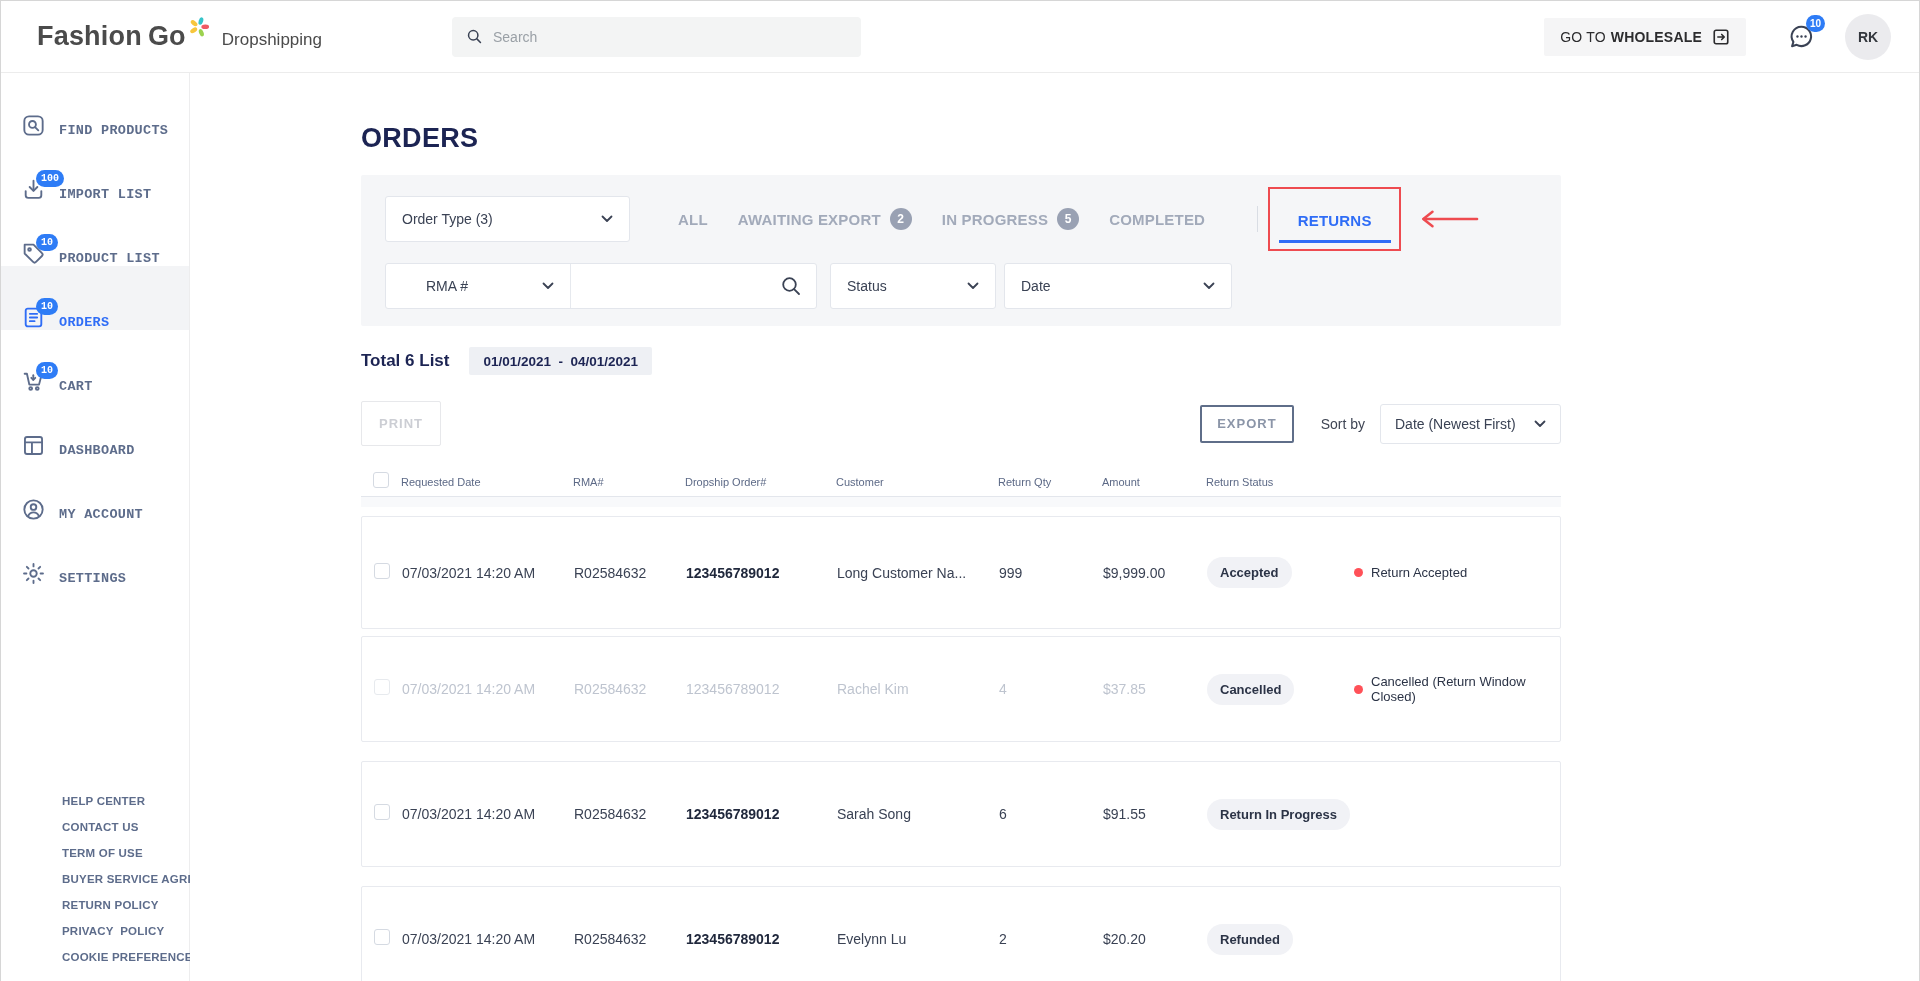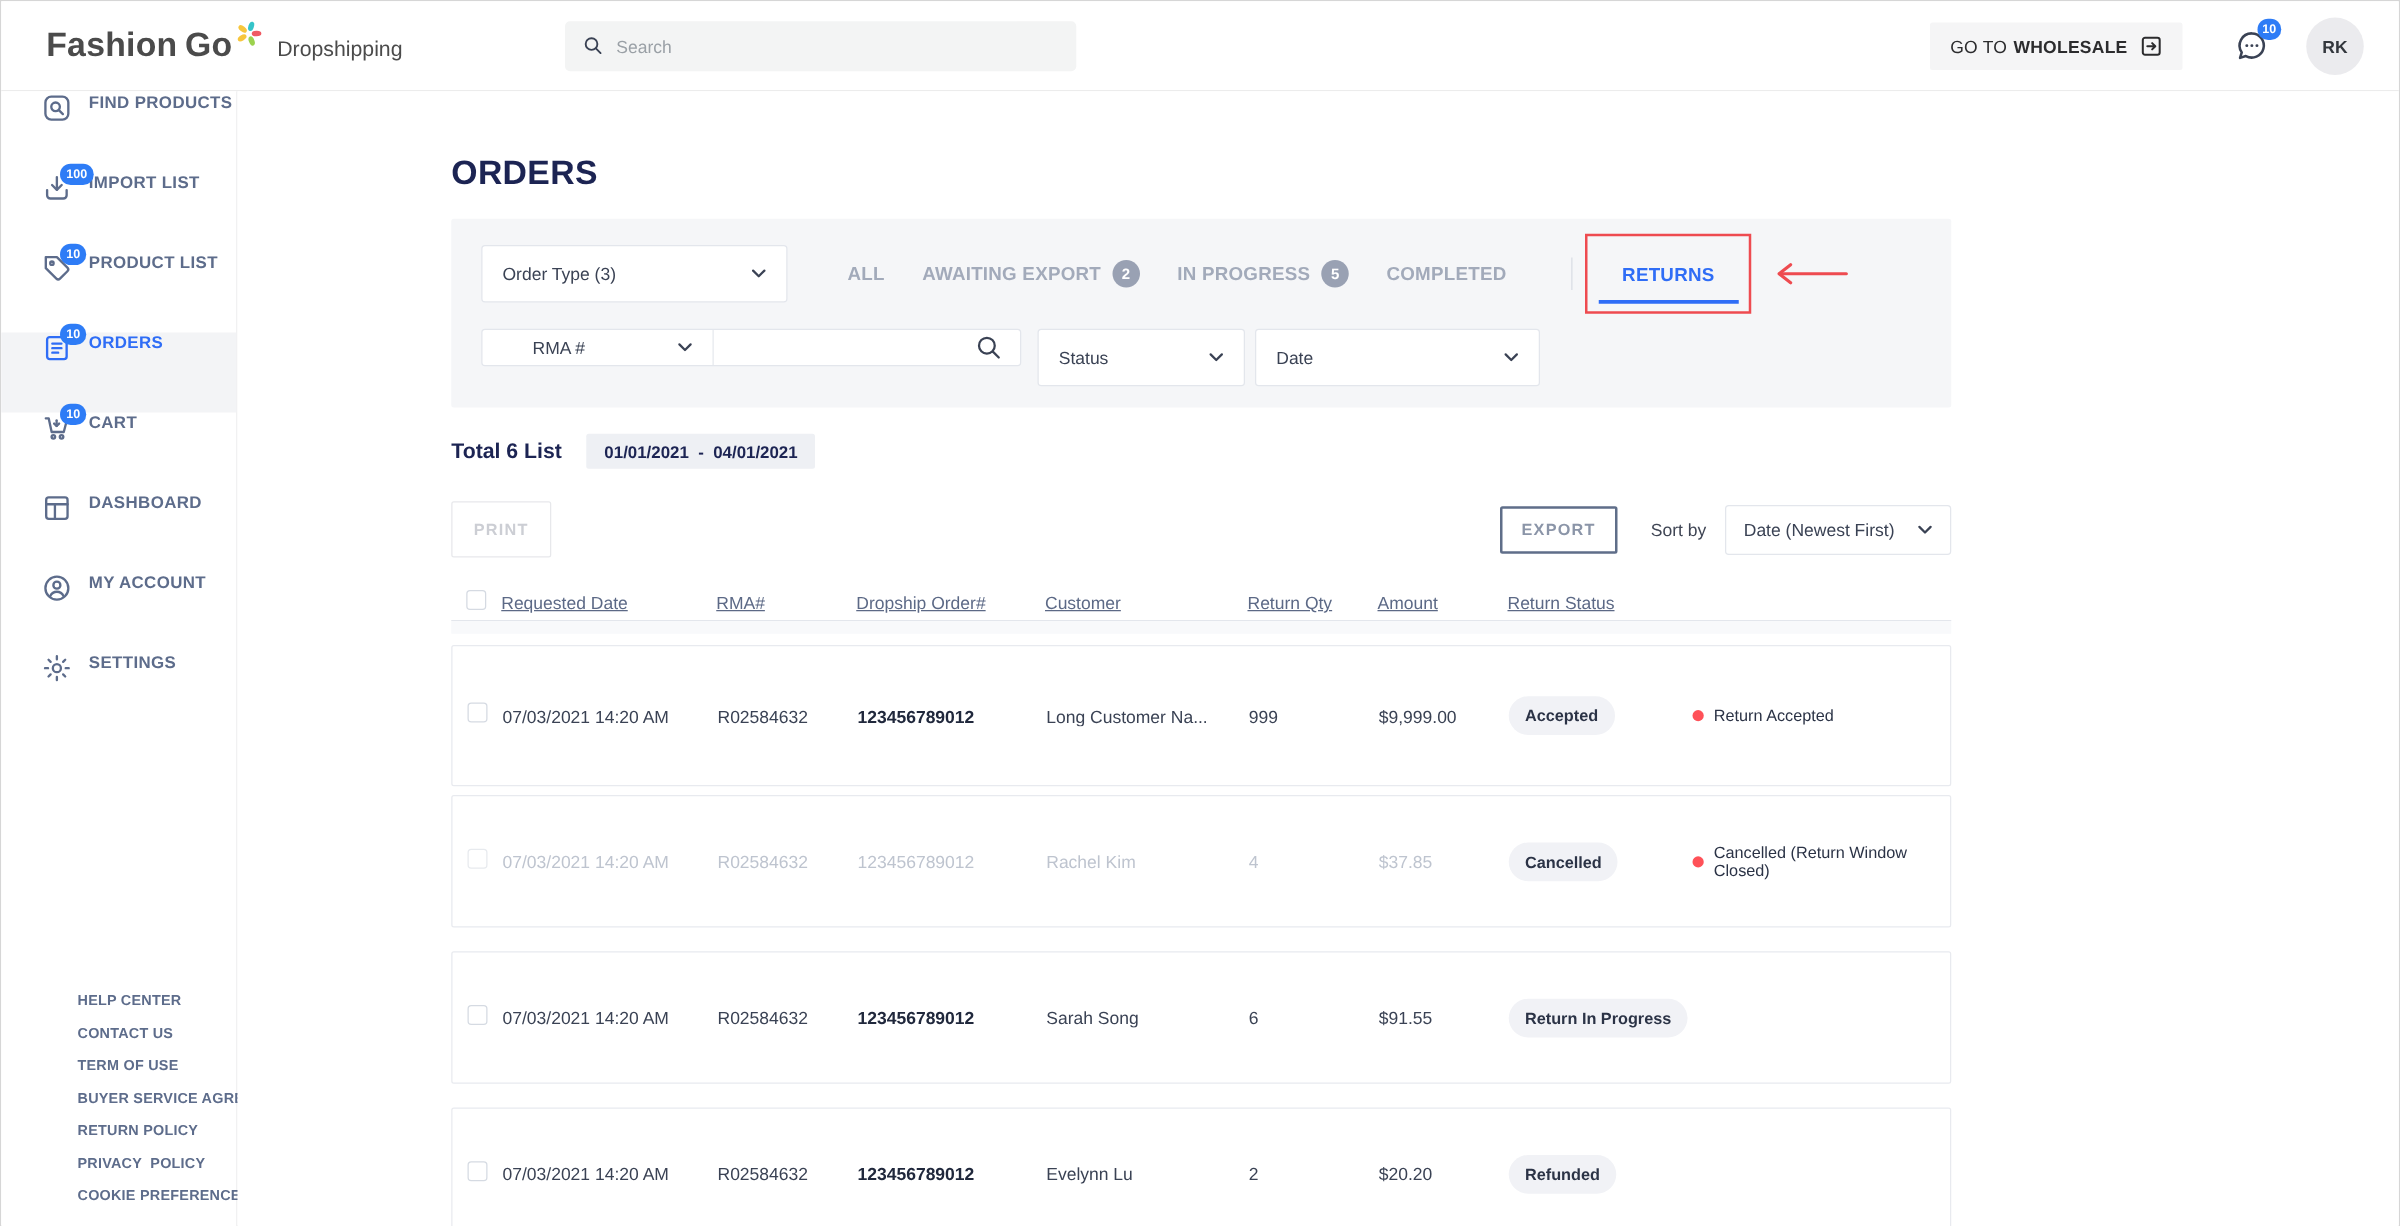--- a/index.html
+++ b/index.html
@@ -37,21 +37,21 @@
   .count-badge { position: absolute; top: -8px; right: -10px; background: #2e7cf6; color: #fff;
                  font-size: 10px; font-weight: 700; border-radius: 9px; min-width: 17px; height: 17px;
                  display: flex; align-items: center; justify-content: center; padding: 0 4px; }
   .avatar { width: 46px; height: 46px; border-radius: 50%; background: #ebebee; margin-left: 30px;
             display: flex; align-items: center; justify-content: center; font-size: 14px;
             font-weight: 700; color: #33373d; cursor: pointer; }
 
   
   .sidebar { border-right: 1px solid #ededee; display: flex; flex-direction: column;
              padding-top: 1px; background: #fff; }
-  .nav-item { height: 64px; display: flex; align-items: flex-start; padding-left: 32px; cursor: pointer; }
+  .nav-item { height: 64px; display: flex; align-items: flex-end; padding-left: 20px; cursor: pointer; font-family: Liberation Mono, monospace; }
   .nav-item.active { background: #f3f4f6; }
   .nav-icon { width: 25px; height: 25px; position: relative; color: #5d6c8b; flex: 0 0 auto; }
   .nav-item.active .nav-icon { color: #2f6df6; }
   .nav-icon svg { width: 25px; height: 25px; display: block; }
   .nav-badge { position: absolute; top: -7px; left: 15px; background: #2e7cf6; color: #fff;
                font-size: 10px; font-weight: 700; border-radius: 9px; min-width: 18px; height: 17px;
                display: flex; align-items: center; justify-content: center; padding: 0 5px; }
   .nav-badge:empty { display: none; }
   .nav-label { margin-left: 13px; font-size: 13.5px; font-weight: 700; color: #5d6c8b; letter-spacing: .3px; }
   .nav-item.active .nav-label { color: #2f6df6; }
@@ -85,21 +85,21 @@
 
   .returns-box { width: 133px; height: 64px; border: 2px solid #ee4b50; display: flex;
                  justify-content: center; align-items: center; cursor: pointer; background: transparent; }
   .returns-inner { margin-top: 17px; font-size: 15px; font-weight: 700; color: #2f6df6;
                    letter-spacing: .2px; line-height: 17px; padding: 0 19px 11px;
                    border-bottom: 3px solid #2f6df6; }
   .anno-arrow { margin-left: 16px; }
   .anno-arrow svg { width: 62px; height: 22px; display: block; }
 
   .fp-row2 { margin-top: 12px; display: flex; }
-  .rma-search { width: 432px; height: 30px; background: #fff; border: 1px solid #e3e6ec;
+  .rma-search { width: 432px; height: 46px; background: #fff; border: 1px solid #e3e6ec;
                 border-radius: 3px; display: flex; align-items: center; padding-left: 22px; }
   .rma-select { width: 163px; height: 100%; display: flex; align-items: center;
                 justify-content: space-between; padding: 0 16px 0 18px; cursor: pointer;
                 border-right: 1px solid #e6e9ee; font-size: 14px; color: #3a4254; }
   .rma-input { flex: 1; height: 100%; display: flex; align-items: center; padding: 0 14px; }
   .rma-input input { border: 0; outline: none; background: transparent; width: 100%;
                      font-size: 14px; font-family: inherit; color: #3a4254; }
   .rma-input svg { width: 22px; height: 22px; stroke: #7e8aa0; flex: 0 0 auto; cursor: pointer; }
   .status-select { width: 166px; margin-left: 13px; }
   .date-select { width: 228px; margin-left: 8px; }
@@ -120,21 +120,21 @@
   .export-btn { height: 38px; padding: 0 15px; background: #fff; border: 2px solid #5f6e89;
                 border-radius: 2px; font-size: 13px; font-weight: 700; letter-spacing: 1px;
                 color: #8b95a8; cursor: pointer; font-family: inherit; }
   .sort-label { margin-left: 27px; font-size: 14px; color: #3f4554; }
   .sort-select { width: 181px; height: 40px; margin-left: 15px; padding: 0 14px; }
 
   
   .grid-cols { display: grid; grid-template-columns: 40px 172px 112px 151px 162px 104px 104px 147px 1fr;
                align-items: center; }
   .table-head { margin-top: 22px; height: 29px; border-bottom: 1px solid #e3e6ec; }
-  .th { font-size: 14px; color: #5c6986; text-decoration: underline; }
+  .th { font-size: 11px; color: #5c6986; }
   .table-band { height: 10px; background: #f8f9fb; }
 
   .cb { width: 16px; height: 16px; border: 1px solid #d5dae2; border-radius: 3px; background: #fff;
         display: inline-block; margin-left: 12px; cursor: pointer; }
   .row.muted .cb { border-color: #e7eaee; }
 
   .row { height: 106px; background: #fff; border: 1px solid #e8eaef; border-radius: 2px; }
   .row.first { height: 113px; margin-top: 9px; }
   .row.r2 { margin-top: 7px; }
   .row.r3, .row.r4 { margin-top: 19px; }

